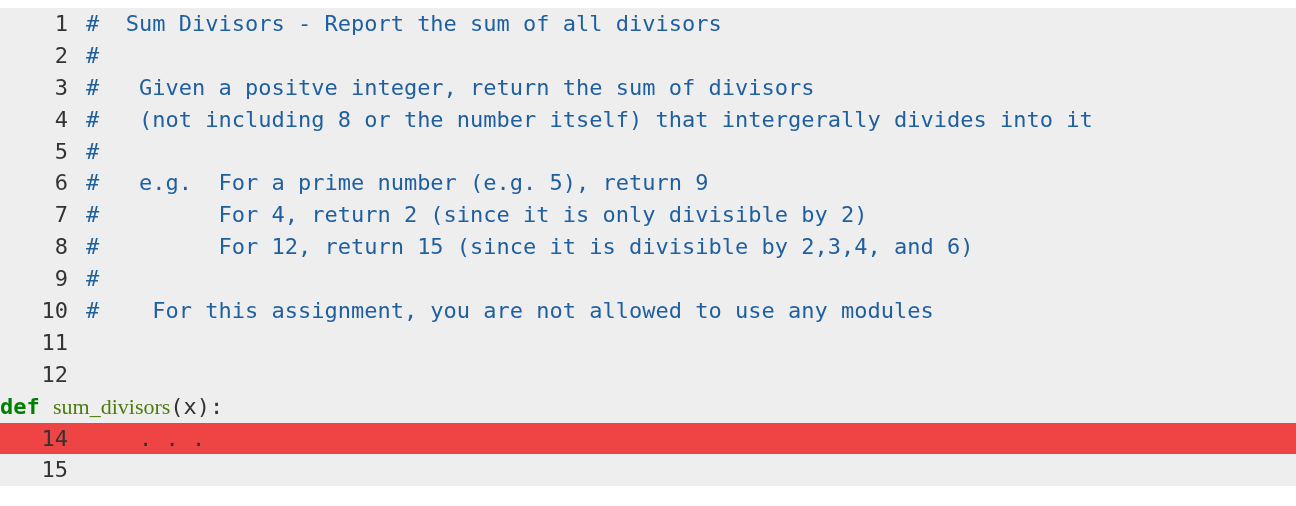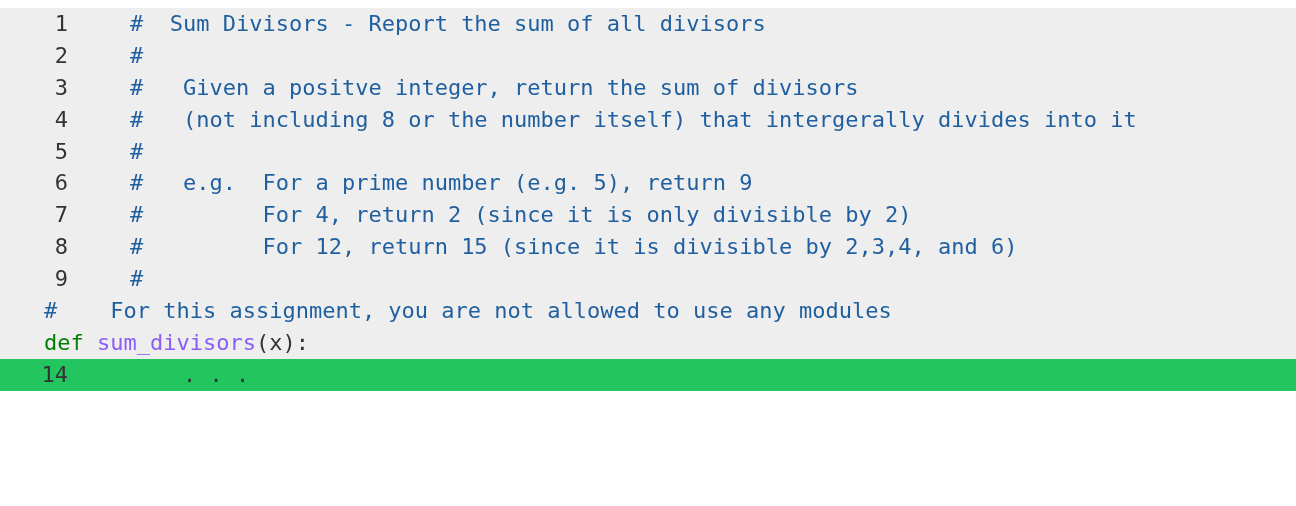--- a/index.html
+++ b/index.html
@@ -26,49 +26,52 @@
       width: 86px;
       text-align: right;
       padding-right: 18px;
       color: #333333;
       user-select: none;
       flex-shrink: 0;
     }
     .content {
       flex: 1;
       color: #333333;
-      margin-left: 44px;
     }
     .tok-comment {
       color: #1f5f9f;
     }
     .tok-keyword {
       color: #008000;
-      font-weight: normal;
+      font-weight: bold;
     }
     .tok-def {
-      color: #8b5cf6;
+      color: #4d7c0f;
+      font-family: Liberation Serif, serif;
     }
     .tok-plain {
       color: #333333;
     }
     .highlighted {
-      background: #22c55e;
+      background: #ef4444;
     }
   </style>
 </head>
 <body>
 
 <div class="code-block">
 
 <div class="line"><span class="gutter">1</span><span class="content"><span class="tok-comment">#  Sum Divisors - Report the sum of all divisors</span></span></div>
     <div class="line"><span class="gutter">2</span><span class="content"><span class="tok-comment">#</span></span></div>
     <div class="line"><span class="gutter">3</span><span class="content"><span class="tok-comment">#   Given a positve integer, return the sum of divisors</span></span></div>
     <div class="line"><span class="gutter">4</span><span class="content"><span class="tok-comment">#   (not including 8 or the number itself) that intergerally divides into it</span></span></div>
     <div class="line"><span class="gutter">5</span><span class="content"><span class="tok-comment">#</span></span></div>
     <div class="line"><span class="gutter">6</span><span class="content"><span class="tok-comment">#   e.g.  For a prime number (e.g. 5), return 9</span></span></div>
     <div class="line"><span class="gutter">7</span><span class="content"><span class="tok-comment">#         For 4, return 2 (since it is only divisible by 2)</span></span></div>
     <div class="line"><span class="gutter">8</span><span class="content"><span class="tok-comment">#         For 12, return 15 (since it is divisible by 2,3,4, and 6)</span></span></div>
     <div class="line"><span class="gutter">9</span><span class="content"><span class="tok-comment">#</span></span></div>
-    <div class="line"><span class="content"><span class="tok-comment">#    For this assignment, you are not allowed to use any modules</span></span></div>
+    <div class="line"><span class="gutter">10</span><span class="content"><span class="tok-comment">#    For this assignment, you are not allowed to use any modules</span></span></div>
+    <div class="line"><span class="gutter">11</span><span class="content"><span class="tok-plain"></span></span></div>
+    <div class="line"><span class="gutter">12</span><span class="content"><span class="tok-plain"></span></span></div>
     <div class="line"><span class="content"><span class="tok-keyword">def</span><span class="tok-plain"> </span><span class="tok-def">sum_divisors</span><span class="tok-plain">(x):</span></span></div>
     <div class="line highlighted"><span class="gutter">14</span><span class="content"><span class="tok-plain">    . . .</span></span></div>
+    <div class="line"><span class="gutter">15</span><span class="content"><span class="tok-plain"></span></span></div>
   </div>
 
 </body></html>

